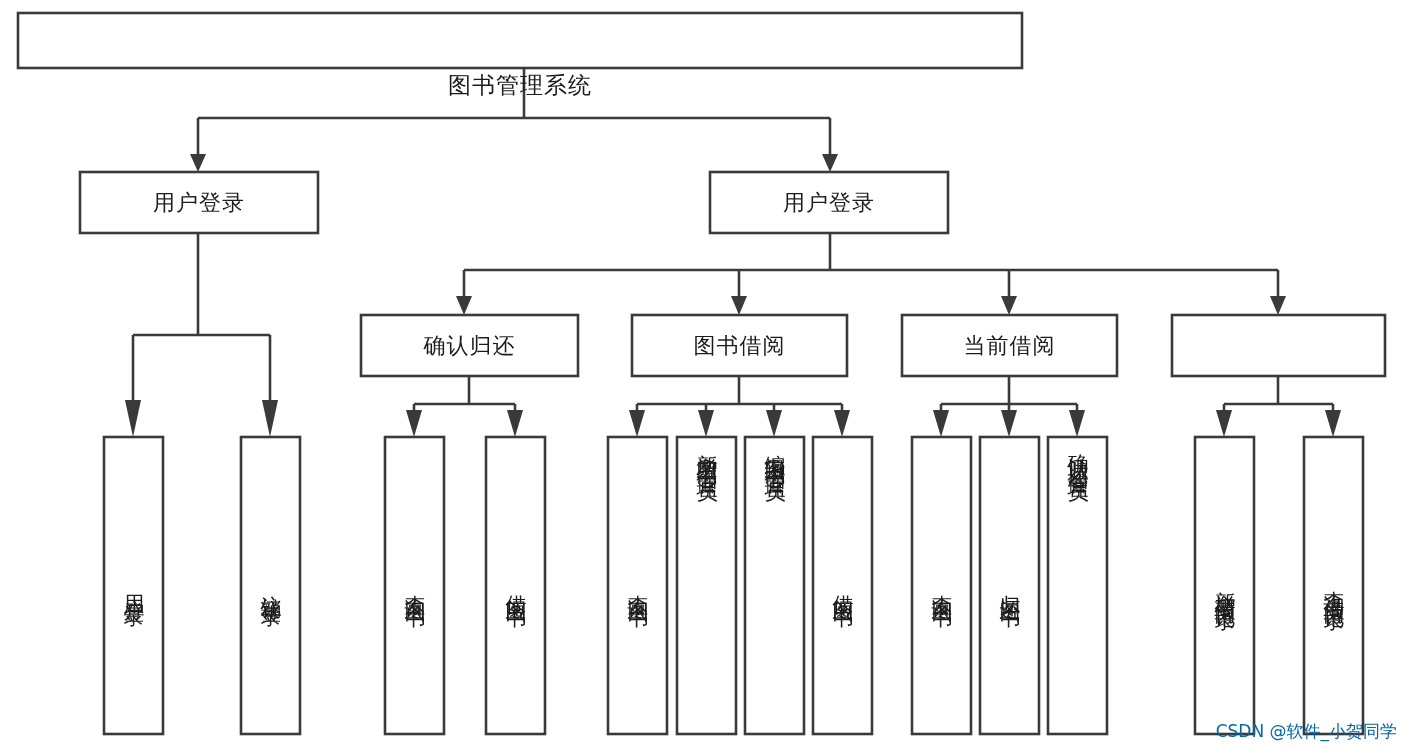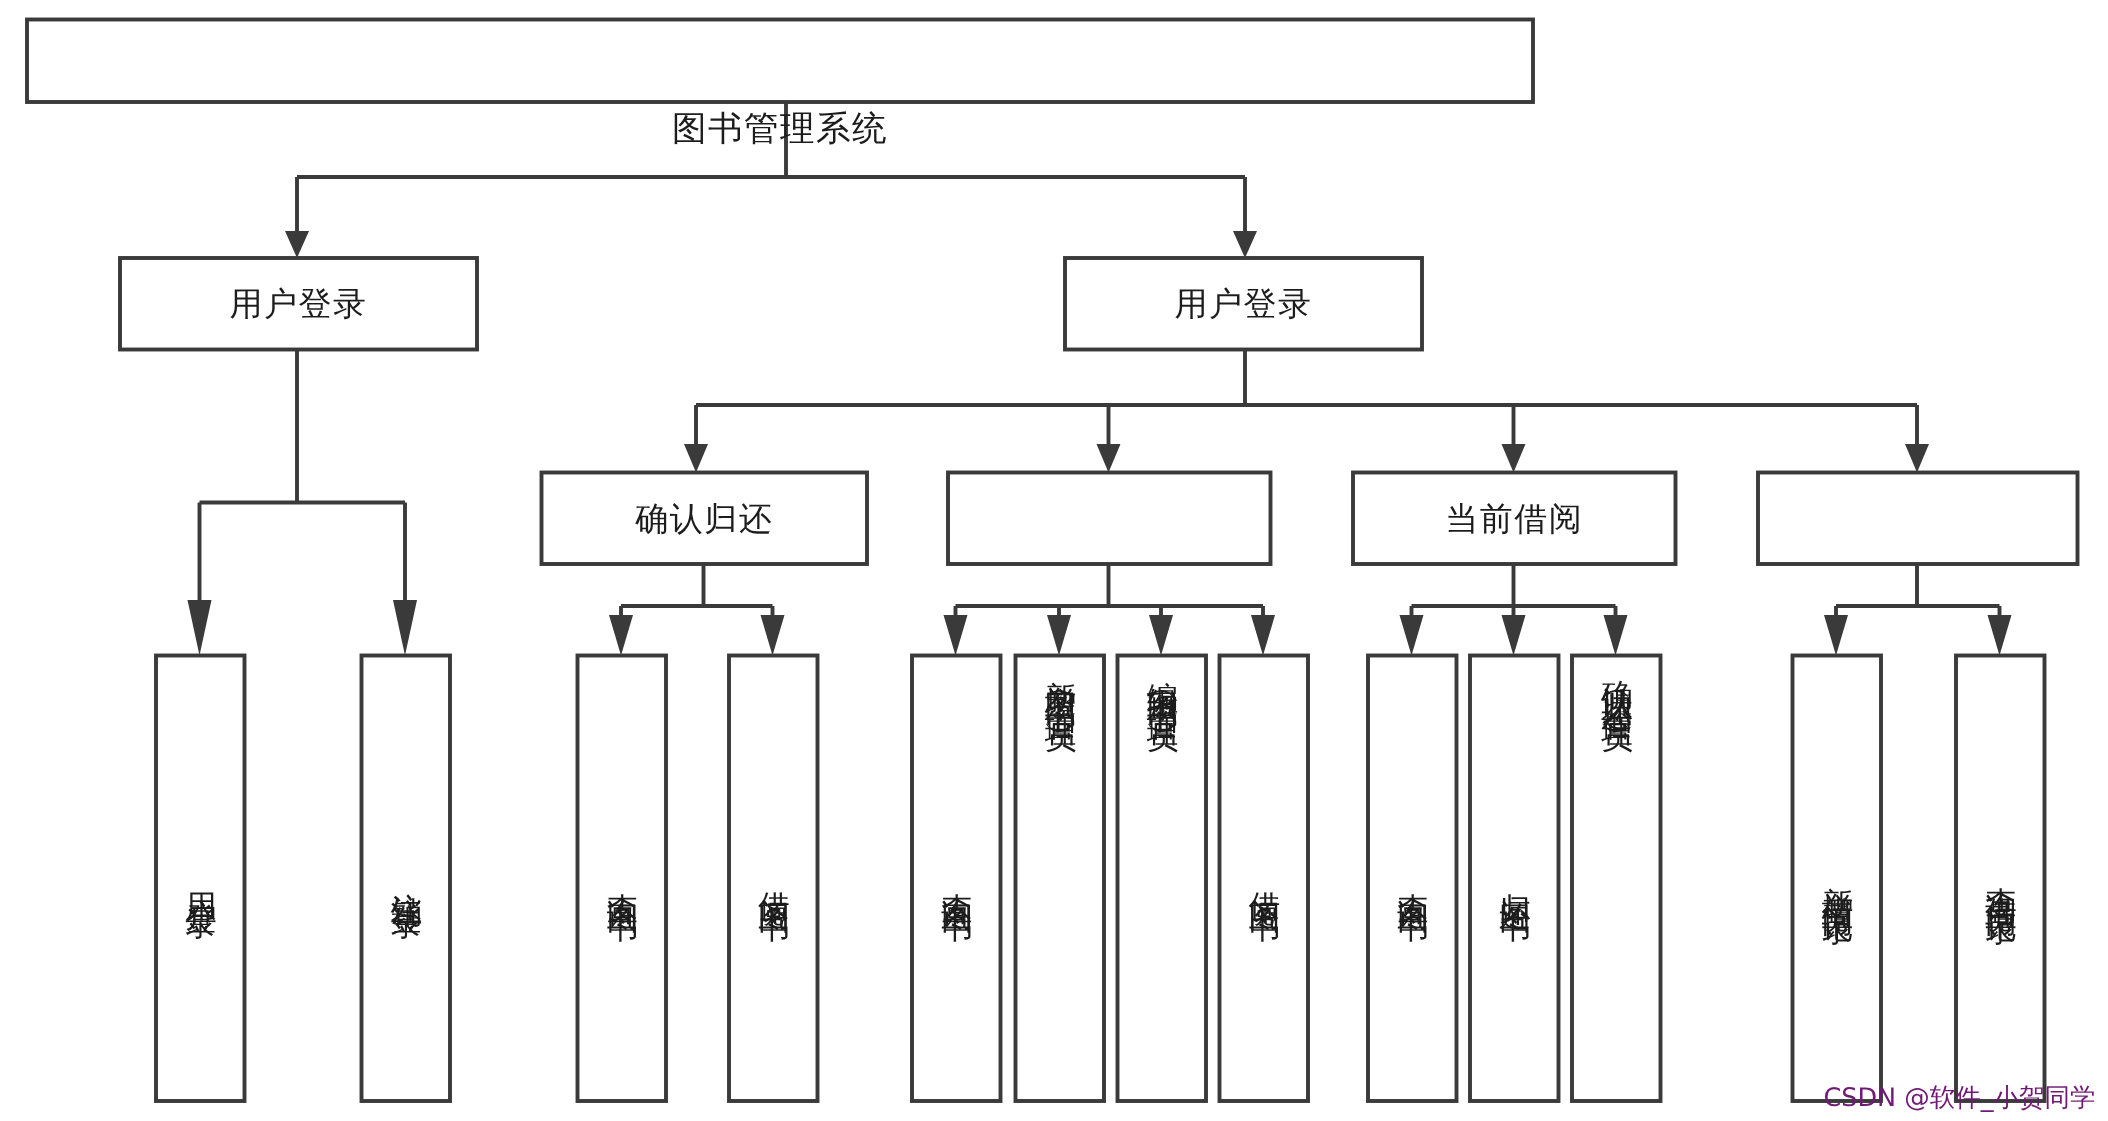--- a/index.html
+++ b/index.html
@@ -75,21 +75,21 @@
   }
   .root-label-text {
     font-size: 23px;
   }
   #watermark {
     position: absolute;
     right: 8px;
     bottom: 4px;
     font-family: "DejaVu Sans", "Liberation Sans", sans-serif;
     font-size: 17px;
-    color: #701a75;
+    color: #0369a1;
     white-space: nowrap;
     pointer-events: none;
   }
 </style>
 </head>
 <body>
 
 <div id="diagram-root">
 
   <svg id="tree-svg" viewBox="0 0 1405 747">
@@ -198,20 +198,23 @@
   </div>
 
   <div class="hlabel-wrap" style="left:710px; top:172px; width:238px; height:61px;">
     <span class="hlabel-text">用户登录</span>
   </div>
 
   <div class="hlabel-wrap" style="left:361px; top:315px; width:217px; height:61px;">
     <span class="hlabel-text">确认归还</span>
   </div>
 
+  <div class="hlabel-wrap" style="left:632px; top:315px; width:215px; height:61px;">
+    <span class="hlabel-text">图书借阅</span>
+  </div>
 
   <div class="hlabel-wrap" style="left:902px; top:315px; width:215px; height:61px;border-radius:25px;">
     <span class="hlabel-text">当前借阅</span>
   </div>
 
 
   <div class="vlabel-wrap" style="left:104px; top:437px; width:59px; height:297px;">
     <span class="vlabel-text">用户登录</span>
   </div>
   <div class="vlabel-wrap" style="left:241px; top:437px; width:59px; height:297px;">

